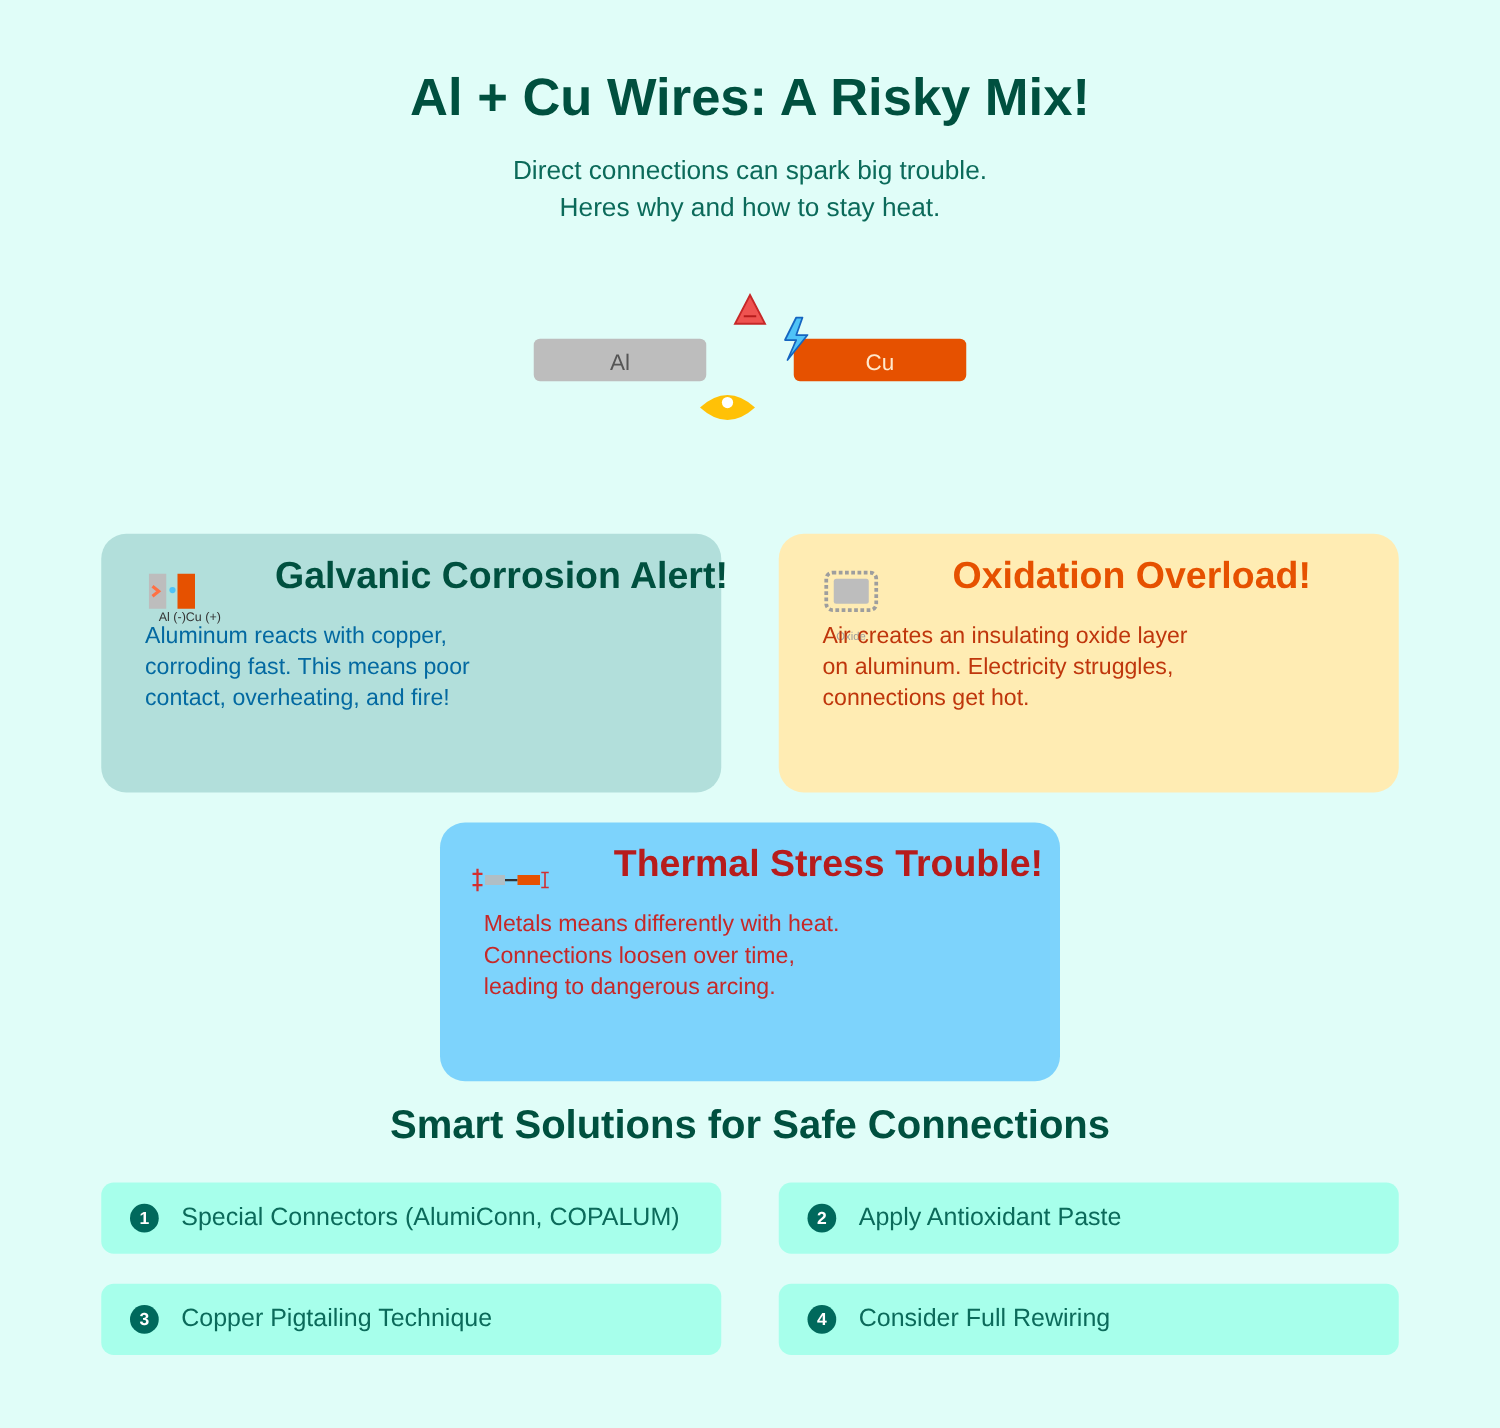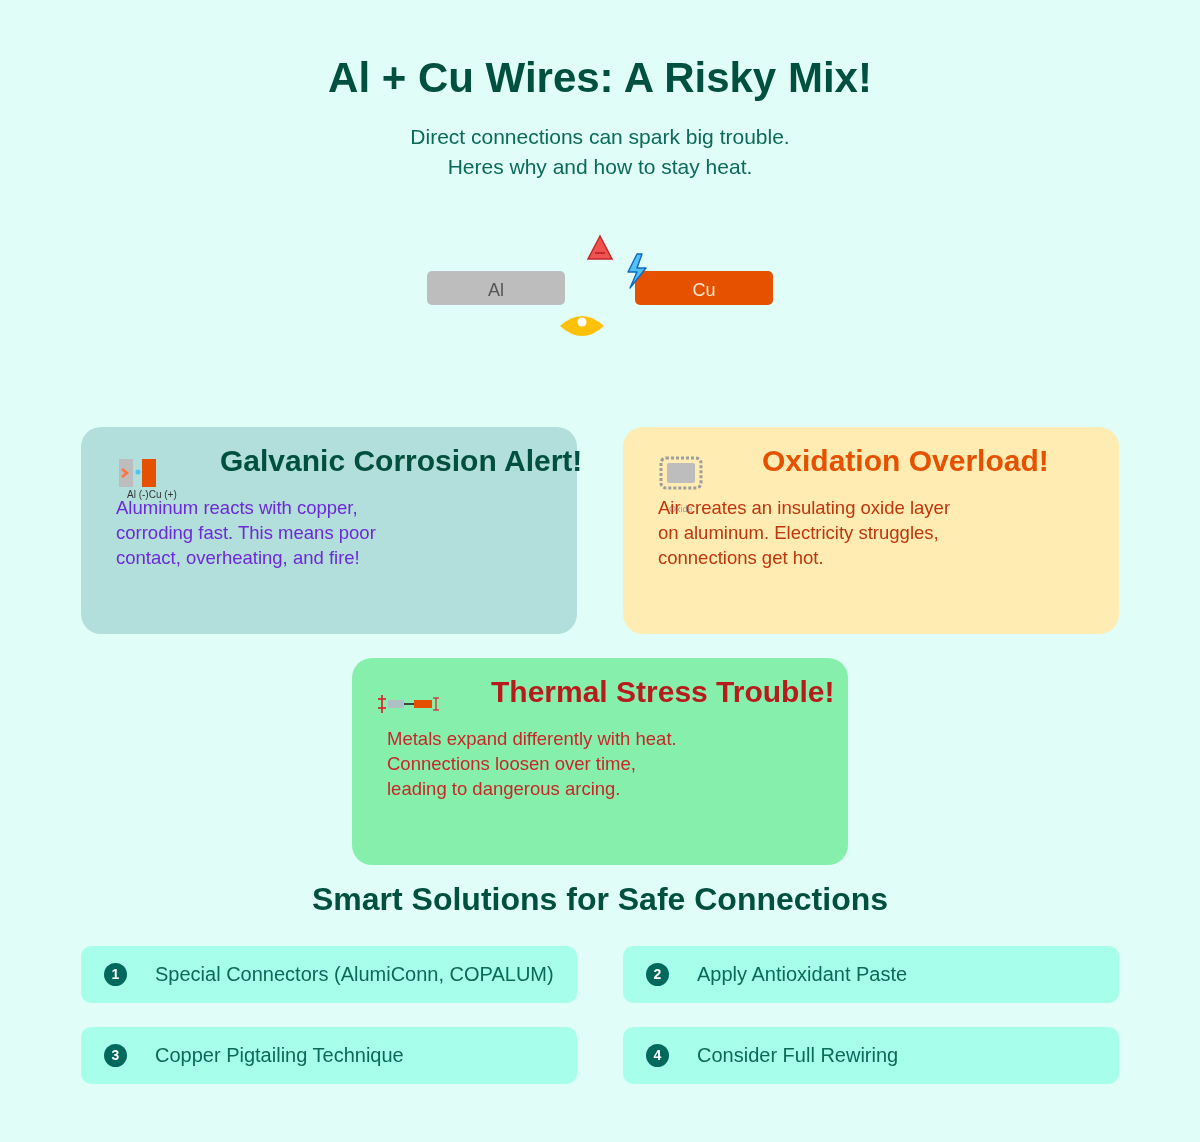--- a/index.html
+++ b/index.html
@@ -30,45 +30,45 @@
       position: absolute; border-radius: 20px;
     }
     .card-title {
       position: absolute; font-size: 30px; font-weight: bold; white-space: nowrap;
     }
     .card-body {
       position: absolute; font-size: 18.5px; line-height: 25px;
     }
     .card-galvanic { left: 81px; top: 427px; width: 496px; height: 207px; background: #b2dfdb; }
     .card-galvanic .card-title { left: 139px; top: 17px; color: #00503f; }
-    .card-galvanic .card-body { left: 35px; top: 68px; color: #6d28d9; width: 310px; }
+    .card-galvanic .card-body { left: 35px; top: 68px; color: #0369a1; width: 310px; }
 
     .card-oxidation { left: 623px; top: 427px; width: 496px; height: 207px; background: #ffecb3; }
     .card-oxidation .card-title { left: 139px; top: 17px; color: #e65100; }
     .card-oxidation .card-body { left: 35px; top: 68px; color: #bf360c; width: 320px; }
 
-    .card-thermal { left: 352px; top: 658px; width: 496px; height: 207px; background: #86efac; }
+    .card-thermal { left: 352px; top: 658px; width: 496px; height: 207px; background: #7dd3fc; }
     .card-thermal .card-title { left: 139px; top: 17px; color: #b71c1c; }
     .card-thermal .card-body { left: 35px; top: 68px; color: #c62828; width: 320px; }
 
     .mini-label { position: absolute; font-size: 10px; white-space: nowrap; }
 
     .solutions-title {
       position: absolute; left: 0; top: 881px; width: 1200px; text-align: center;
       font-size: 32px; font-weight: bold; color: #00503f;
     }
     .sol {
       position: absolute; width: 496px; height: 57px; background: #a7ffeb;
       border-radius: 10px; display: flex; align-items: center; padding-left: 23px;
     }
     .sol-num {
       width: 23px; height: 23px; border-radius: 50%; background: #00695c; color: #fff;
       font-size: 14px; font-weight: bold; text-align: center; line-height: 23px; flex: none;
     }
-    .sol-label { margin-left: 28px; font-size: 20px; color: #0b6a5a; white-space: nowrap; }
+    .sol-label { margin-left: 18px; font-size: 20px; color: #0b6a5a; white-space: nowrap; }
   </style>
 </head>
 <body>
 
 <h1 class="title">Al + Cu Wires: A Risky Mix!</h1>
 <div class="subtitle">
   <div>Direct connections can spark big trouble.</div>
   <div>Heres why and how to stay heat.</div>
 </div>
 
@@ -128,21 +128,21 @@
     <line x1="1" y1="15" x2="9" y2="15" stroke="#d32f2f" stroke-width="1.8"></line>
     <rect x="11" y="7" width="16" height="8" fill="#b0bec5"></rect>
     <line x1="27" y1="11" x2="37" y2="11" stroke="#333" stroke-width="1.8"></line>
     <rect x="37" y="7" width="18" height="8" fill="#e65100"></rect>
     <line x1="59" y1="5" x2="59" y2="17" stroke="#d32f2f" stroke-width="1.3"></line>
     <line x1="56" y1="5" x2="62" y2="5" stroke="#d32f2f" stroke-width="1.3"></line>
     <line x1="56" y1="17" x2="62" y2="17" stroke="#d32f2f" stroke-width="1.3"></line>
   </svg>
   <h2 class="card-title">Thermal Stress Trouble!</h2>
   <div class="card-body">
-    <div>Metals expand differently with heat.</div>
+    <div>Metals means differently with heat.</div>
     <div>Connections loosen over time,</div>
     <div>leading to dangerous arcing.</div>
   </div>
 </div>
 
 <h2 class="solutions-title">Smart Solutions for Safe Connections</h2>
 
 <div class="sol" style="left:81px;top:946px;">
   <span class="sol-num">1</span>
   <span class="sol-label">Special Connectors (AlumiConn, COPALUM)</span>

